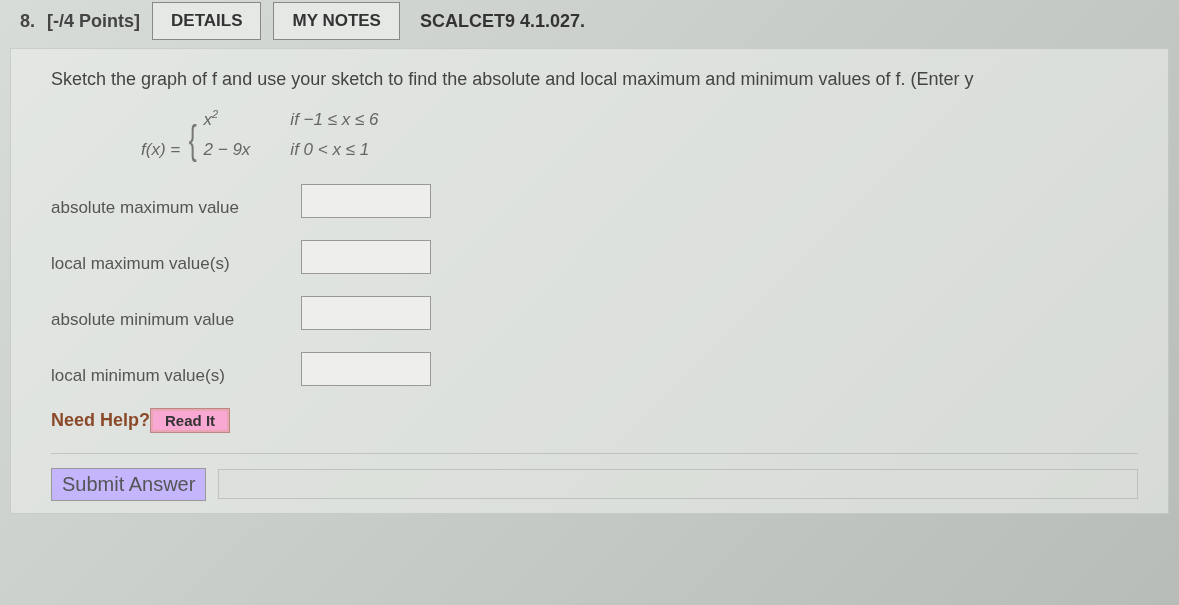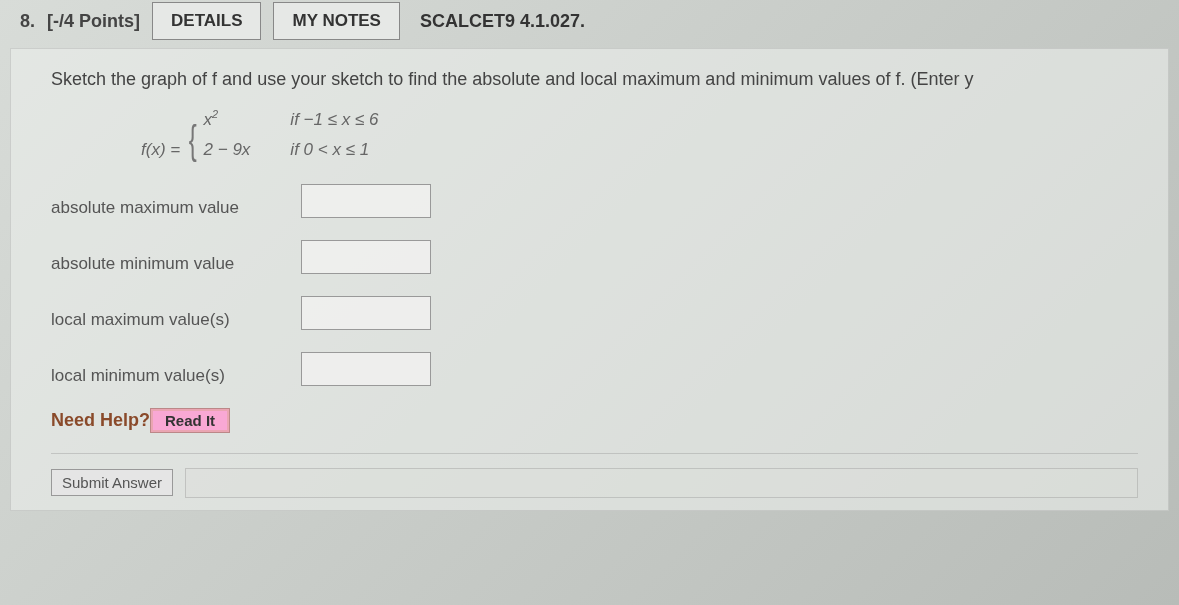--- a/index.html
+++ b/index.html
@@ -122,23 +122,23 @@
     }
     .submit-row {
       display: flex;
       align-items: center;
       gap: 12px;
       border-top: 1px solid rgba(150,150,150,0.4);
       padding-top: 14px;
     }
     .submit-btn {
       border: 1px solid #999;
-      background: #e5e5e5;
+      background: #c4b5fd;
       padding: 4px 10px;
-      font-size: 15px;
+      font-size: 20px;
       color: #555;
       cursor: pointer;
     }
     .long-bar {
       flex: 1;
       height: 30px;
       border: 1px solid rgba(150,150,150,0.4);
       background: rgba(220,222,218,0.4);
     }
   </style>
@@ -167,25 +167,25 @@
       <span class="piece">if −1 ≤ x ≤ 6</span>
       <span class="piece">if 0 &lt; x ≤ 1</span>
     </div>
   </div>
 
   <div class="answer-row">
     <span class="answer-label">absolute maximum value</span>
     <input class="answer-input" value="" style="">
   </div>
   <div class="answer-row">
+    <span class="answer-label">local maximum value(s)</span>
+    <input class="answer-input" value="" style="">
+  </div>
+  <div class="answer-row">
     <span class="answer-label">absolute minimum value</span>
-    <input class="answer-input" value="" style="">
-  </div>
-  <div class="answer-row">
-    <span class="answer-label">local maximum value(s)</span>
     <input class="answer-input" value="" style="">
   </div>
   <div class="answer-row">
     <span class="answer-label">local minimum value(s)</span>
     <input class="answer-input" value="" style="">
   </div>
 
   <div class="help-row">
     <span class="need-help">Need Help?</span>
     <button class="read-it">Read It</button>

